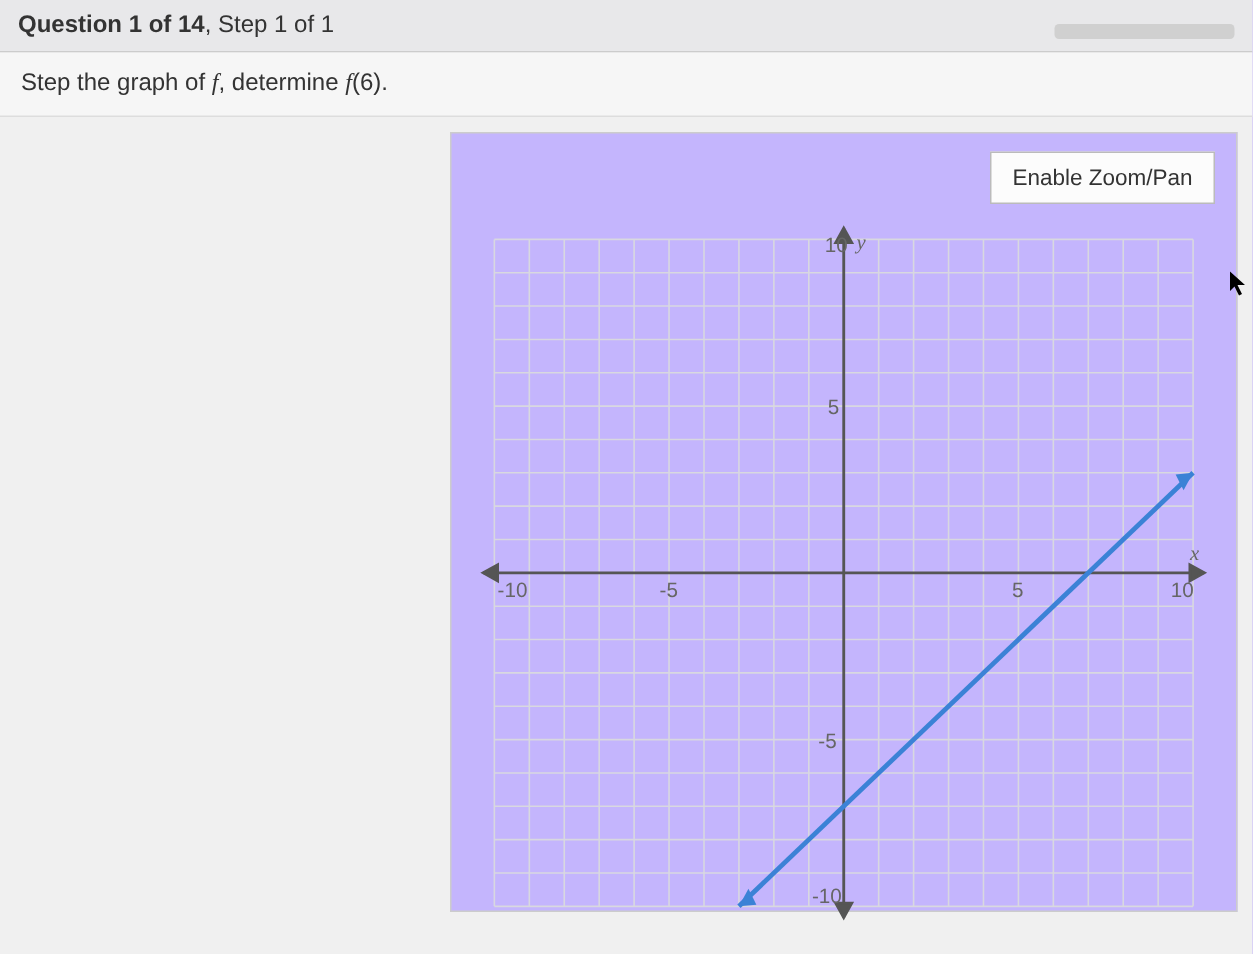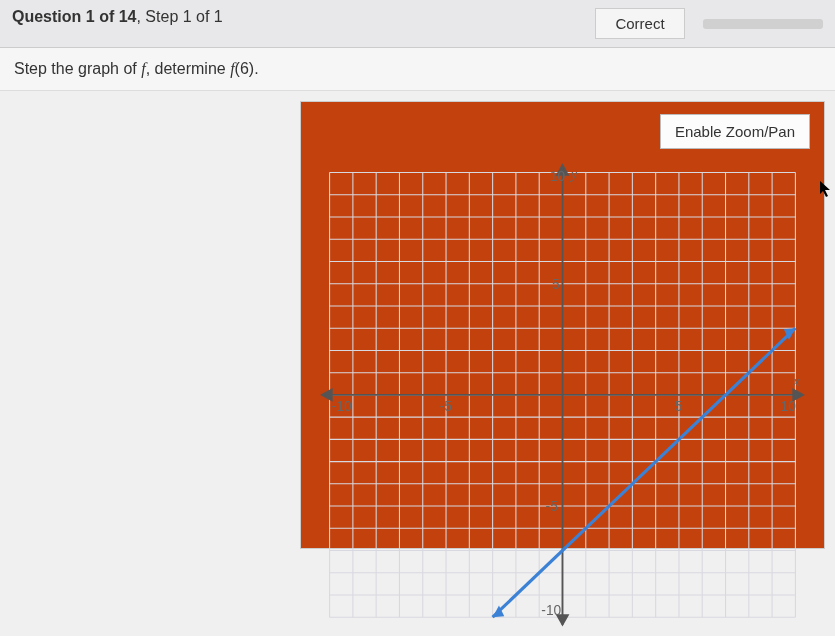--- a/index.html
+++ b/index.html
@@ -7,21 +7,21 @@
       font-family: Arial, Helvetica, sans-serif;
       background: #f0f0f0;
       width: 835px;
       height: 636px;
       overflow: hidden;
       position: relative;
     }
     .header {
       display: flex;
       justify-content: space-between;
-      align-items: flex-start;
+      align-items: flex-end;
       padding: 8px 12px;
       background: #e8e8ea;
       border-bottom: 1px solid #ccc;
     }
     .question-label {
       font-size: 16px;
       color: #333;
     }
     .question-label .bold { font-weight: bold; }
     .correct-box {
@@ -47,25 +47,25 @@
     }
     .prompt {
       padding: 12px 14px;
       font-size: 16px;
       color: #333;
       background: #f6f6f6;
       border-bottom: 1px solid #ddd;
     }
     .prompt .fn { font-style: italic; font-family: 'Times New Roman', serif; }
     .graph-area {
-      background: #c2410c;
+      background: #c4b5fd;
       margin: 10px 10px 0 300px;
       border: 1px solid #ccc;
       position: relative;
-      height: 448px;
+      height: 520px;
     }
     .zoom-pan {
       position: absolute;
       top: 12px;
       right: 14px;
       background: #fcfcfc;
       border: 1px solid #bbb;
       padding: 8px 14px;
       font-size: 15px;
       color: #333;
@@ -88,21 +88,20 @@
     }
   </style>
 </head>
 <body>
 
 <div class="header">
   <div class="question-label">
     <span class="bold">Question 1 of 14</span><span>, Step 1 of 1</span>
   </div>
   <div class="right-header">
-    <div class="correct-box">Correct</div>
     <div class="progress"></div>
   </div>
 </div>
 
 <div class="prompt">
   <span>Step the graph of </span><span class="fn">f</span><span>, determine </span><span class="fn">f</span><span>(6).</span>
 </div>
 
 <div class="graph-area">
   <div class="zoom-pan">Enable Zoom/Pan</div>

